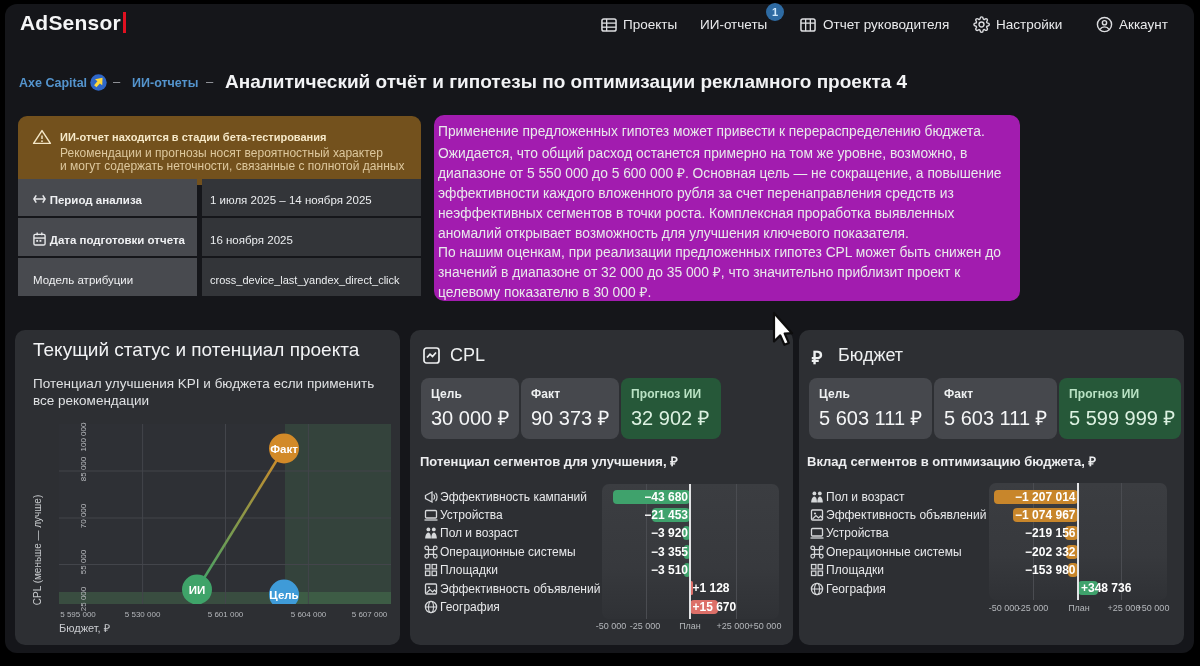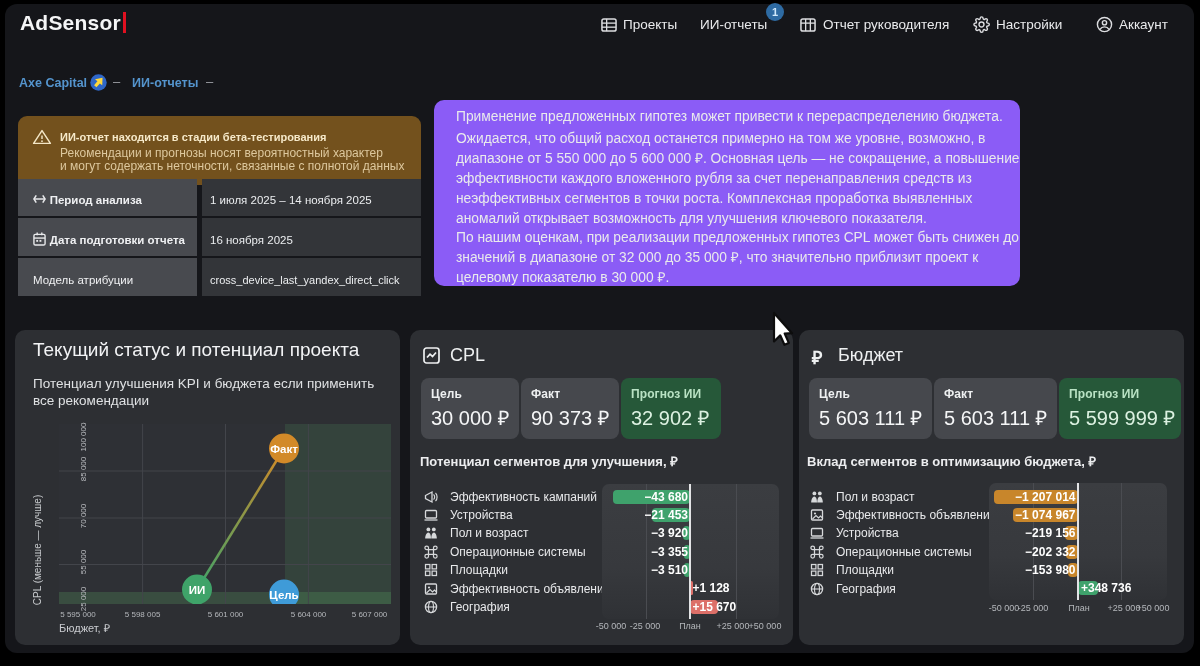--- a/index.html
+++ b/index.html
@@ -6,21 +6,21 @@
 .abs{position:absolute}
 #win{position:absolute;left:5px;top:4px;width:1189px;height:649px;background:#15161a;border-radius:12px}
 .blue{color:#5494cd}
 .card{position:absolute;top:330px;height:315px;background:#2d2f33;border-radius:10px}
 .statbox{position:absolute;top:378px;height:61px;border-radius:8px;background:#46484d;padding:9px 10px}
 .statbox .lbl{font-size:12px;font-weight:700;color:#eef0f1;letter-spacing:.1px}
 .statbox .val{font-size:20px;font-weight:500;color:#f5f6f7;margin-top:2.5px;white-space:nowrap}
 .statbox.green{background:#265839}
 .statbox.green .lbl{color:#b9e2c4}
 .statbox.green .val{color:#dcf1e1}
-.legrow{position:absolute;height:18px;display:flex;align-items:center;gap:12px;color:#e8e9eb;font-size:12px;white-space:nowrap}
+.legrow{position:absolute;height:18px;display:flex;align-items:center;gap:2px;color:#e8e9eb;font-size:12px;white-space:nowrap}
 .legrow svg{flex:0 0 auto}
 .barpanel{position:absolute;border-radius:7px;background:linear-gradient(180deg,#3b3d41 0%,#37393d 62%,#2f3135 100%)}
 .gline{position:absolute;top:0;bottom:0;width:1px;background:#4a4c51}
 .cline{position:absolute;top:0;bottom:0;width:2px;background:#e3e4e6}
 .bar{position:absolute;height:14px;border-radius:4px}
 .blab{position:absolute;font-size:12px;font-weight:700;color:#fff;white-space:nowrap;line-height:14px}
 .xlab{position:absolute;font-size:9px;color:#b4b7bb;white-space:nowrap;transform:translateX(-50%)}
 .ctitle{position:absolute;font-size:18px;font-weight:500;color:#eef0f1}
 .csub{position:absolute;font-size:13px;font-weight:700;color:#ecedef}
 </style></head>
@@ -63,20 +63,21 @@
   <span class="abs blue" style="left:19px;top:76px;font-size:12.5px;font-weight:700">Axe Capital</span>
   <svg class="abs" style="left:90px;top:74px" width="17" height="17" viewBox="0 0 17 17">
       <circle cx="8.5" cy="8.5" r="8.2" fill="#2f67c8"></circle>
       <g transform="rotate(40 8.5 8.5)">
         <path d="M8.5 2.2 L3.8 8.3 L6.9 8.3 L6.9 13.5 L10.1 13.5 L10.1 8.3 L13.2 8.3 Z" fill="#ffd93b"></path>
       </g>
     </svg>
   <span class="abs" style="left:113px;top:74px;color:#9ea1a6;font-size:13px">–</span>
   <span class="abs blue" style="left:132px;top:76px;font-size:12.5px;font-weight:700">ИИ-отчеты</span>
   <span class="abs" style="left:206px;top:74px;color:#9ea1a6;font-size:13px">–</span>
+  <span class="abs" style="left:225px;top:71px;color:#f2f3f5;font-size:19px;font-weight:700;white-space:nowrap">Аналитический отчёт и гипотезы по оптимизации рекламного проекта 4</span>
 </div>
 
 <div class="abs" style="left:18px;top:116px;width:403px;height:69px;background:#73511d;border-radius:9px 9px 0 0;overflow:hidden">
   <svg width="20" height="16" viewBox="0 0 24 20" class="abs" style="left:14px;top:13px">
       <path d="M12 2 L22.5 18 L1.5 18 Z" fill="none" stroke="#f3e6c6" stroke-width="1.8" stroke-linejoin="round"></path>
       <line x1="12" y1="8" x2="12" y2="12.5" stroke="#f3e6c6" stroke-width="1.8"></line>
       <circle cx="12" cy="15.2" r="1.1" fill="#f3e6c6"></circle>
     </svg>
   <div class="abs" style="left:42px;top:14.5px;font-size:11px;font-weight:700;color:#f6e9c9">ИИ-отчет находится в стадии бета-тестирования</div>
   <div class="abs" style="left:42px;top:30.5px;font-size:12px;line-height:13.1px;color:#ddc89e;white-space:nowrap">Рекомендации и прогнозы носят вероятностный характер<br>и могут содержать неточности, связанные с полнотой данных</div>
@@ -102,21 +103,21 @@
       <line x1="9.5" y1="0.5" x2="9.5" y2="3.5" stroke="#e8e9eb" stroke-width="1.5"></line>
       <rect x="3.5" y="8.5" width="2" height="2" fill="#e8e9eb"></rect>
       <rect x="7" y="8.5" width="2" height="2" fill="#e8e9eb"></rect>
     </svg>
   <div class="abs" style="left:31.7px;top:55.5px;font-weight:700;color:#eff0f2">Дата подготовки отчета</div>
   <div class="abs" style="left:192px;top:55.5px;color:#eceef0">16 ноября 2025</div>
   <div class="abs" style="left:15px;top:95.5px;font-weight:400;color:#eff0f2">Модель атрибуции</div>
   <div class="abs" style="left:192px;top:95.5px;color:#eceef0;font-size:11px;letter-spacing:0px">cross_device_last_yandex_direct_click</div>
 </div>
 
-<div class="abs" style="left:434px;top:100px;width:586px;height:186px;background:#8b5cf6;border-radius:10px;padding:7px 4px 0 22px;color:#e9eaec;font-size:13.8px;line-height:19.8px;white-space:nowrap">
+<div class="abs" style="left:434px;top:115px;width:586px;height:186px;background:#a21caf;border-radius:10px;padding:7px 4px 0 4px;color:#e9eaec;font-size:13.8px;line-height:19.8px;white-space:nowrap">
   <div>Применение предложенных гипотез может привести к перераспределению бюджета.</div>
   <div style="margin-top:2.6px">Ожидается, что общий расход останется примерно на том же уровне, возможно, в<br>диапазоне от 5 550 000 до 5 600 000 ₽. Основная цель — не сокращение, а повышение<br>эффективности каждого вложенного рубля за счет перенаправления средств из<br>неэффективных сегментов в точки роста. Комплексная проработка выявленных<br>аномалий открывает возможность для улучшения ключевого показателя.</div>
   <div style="margin-top:0px">По нашим оценкам, при реализации предложенных гипотез CPL может быть снижен до<br>значений в диапазоне от 32 000 до 35 000 ₽, что значительно приблизит проект к<br>целевому показателю в 30 000 ₽.</div>
 </div>
 
 <div class="card" style="left:15px;width:385px"></div>
 <div class="abs" style="left:33px;top:338.5px;font-size:19px;font-weight:400;color:#f2f3f5">Текущий статус и потенциал проекта</div>
 <div class="abs" style="left:33px;top:376px;font-size:13.5px;line-height:16.5px;color:#dfe1e3">Потенциал улучшения KPI и бюджета если применить<br>все рекомендации</div>
 <svg class="abs" style="left:59px;top:424px" width="332" height="180" viewBox="0 0 332 180">
   <defs>
@@ -142,21 +143,21 @@
   <circle cx="225" cy="170.5" r="15" fill="#3f9bd8"></circle>
   <text x="225" y="174.5" text-anchor="middle" font-size="11.5" font-weight="700" fill="#fff">Цель</text>
 </svg>
 <div class="abs" style="left:37px;top:550px;transform:translate(-50%,-50%) rotate(-90deg);font-size:10px;color:#c6c9cc;white-space:nowrap">CPL (меньше — лучше)</div>
 <div class="abs" style="left:83px;top:437px;transform:translate(-50%,-50%) rotate(-90deg);font-size:8px;color:#b9bbbf;white-space:nowrap">100 000</div>
 <div class="abs" style="left:83px;top:469px;transform:translate(-50%,-50%) rotate(-90deg);font-size:8px;color:#b9bbbf;white-space:nowrap">85 000</div>
 <div class="abs" style="left:83px;top:516px;transform:translate(-50%,-50%) rotate(-90deg);font-size:8px;color:#b9bbbf;white-space:nowrap">70 000</div>
 <div class="abs" style="left:83px;top:562px;transform:translate(-50%,-50%) rotate(-90deg);font-size:8px;color:#b9bbbf;white-space:nowrap">55 000</div>
 <div class="abs" style="left:83px;top:599px;transform:translate(-50%,-50%) rotate(-90deg);font-size:8px;color:#b9bbbf;white-space:nowrap">25 000</div>
 <div class="xlab" style="font-size:8px;left:78px;top:610px">5 595 000</div>
-<div class="xlab" style="font-size:8px;left:142.6px;top:610px">5 598 005</div>
+<div class="xlab" style="font-size:8px;left:142.6px;top:610px">5 530 000</div>
 <div class="xlab" style="font-size:8px;left:225.5px;top:610px">5 601 000</div>
 <div class="xlab" style="font-size:8px;left:308.5px;top:610px">5 604 000</div>
 <div class="xlab" style="font-size:8px;left:369.5px;top:610px">5 607 000</div>
 <div class="abs" style="left:59px;top:620px;font-size:11px;color:#caccd0">Бюджет, ₽</div>
 
 <div class="card" style="left:410px;width:383px"></div>
 <svg class="abs" style="left:423px;top:347px" width="17" height="17" viewBox="0 0 17 17">
     <rect x="1" y="1" width="15" height="15" rx="2.5" fill="none" stroke="#eef0f1" stroke-width="1.7"></rect>
     <path d="M4 10.5 L7 7.2 L9.5 9.5 L13 5.5" fill="none" stroke="#eef0f1" stroke-width="1.7"></path>
   </svg>

